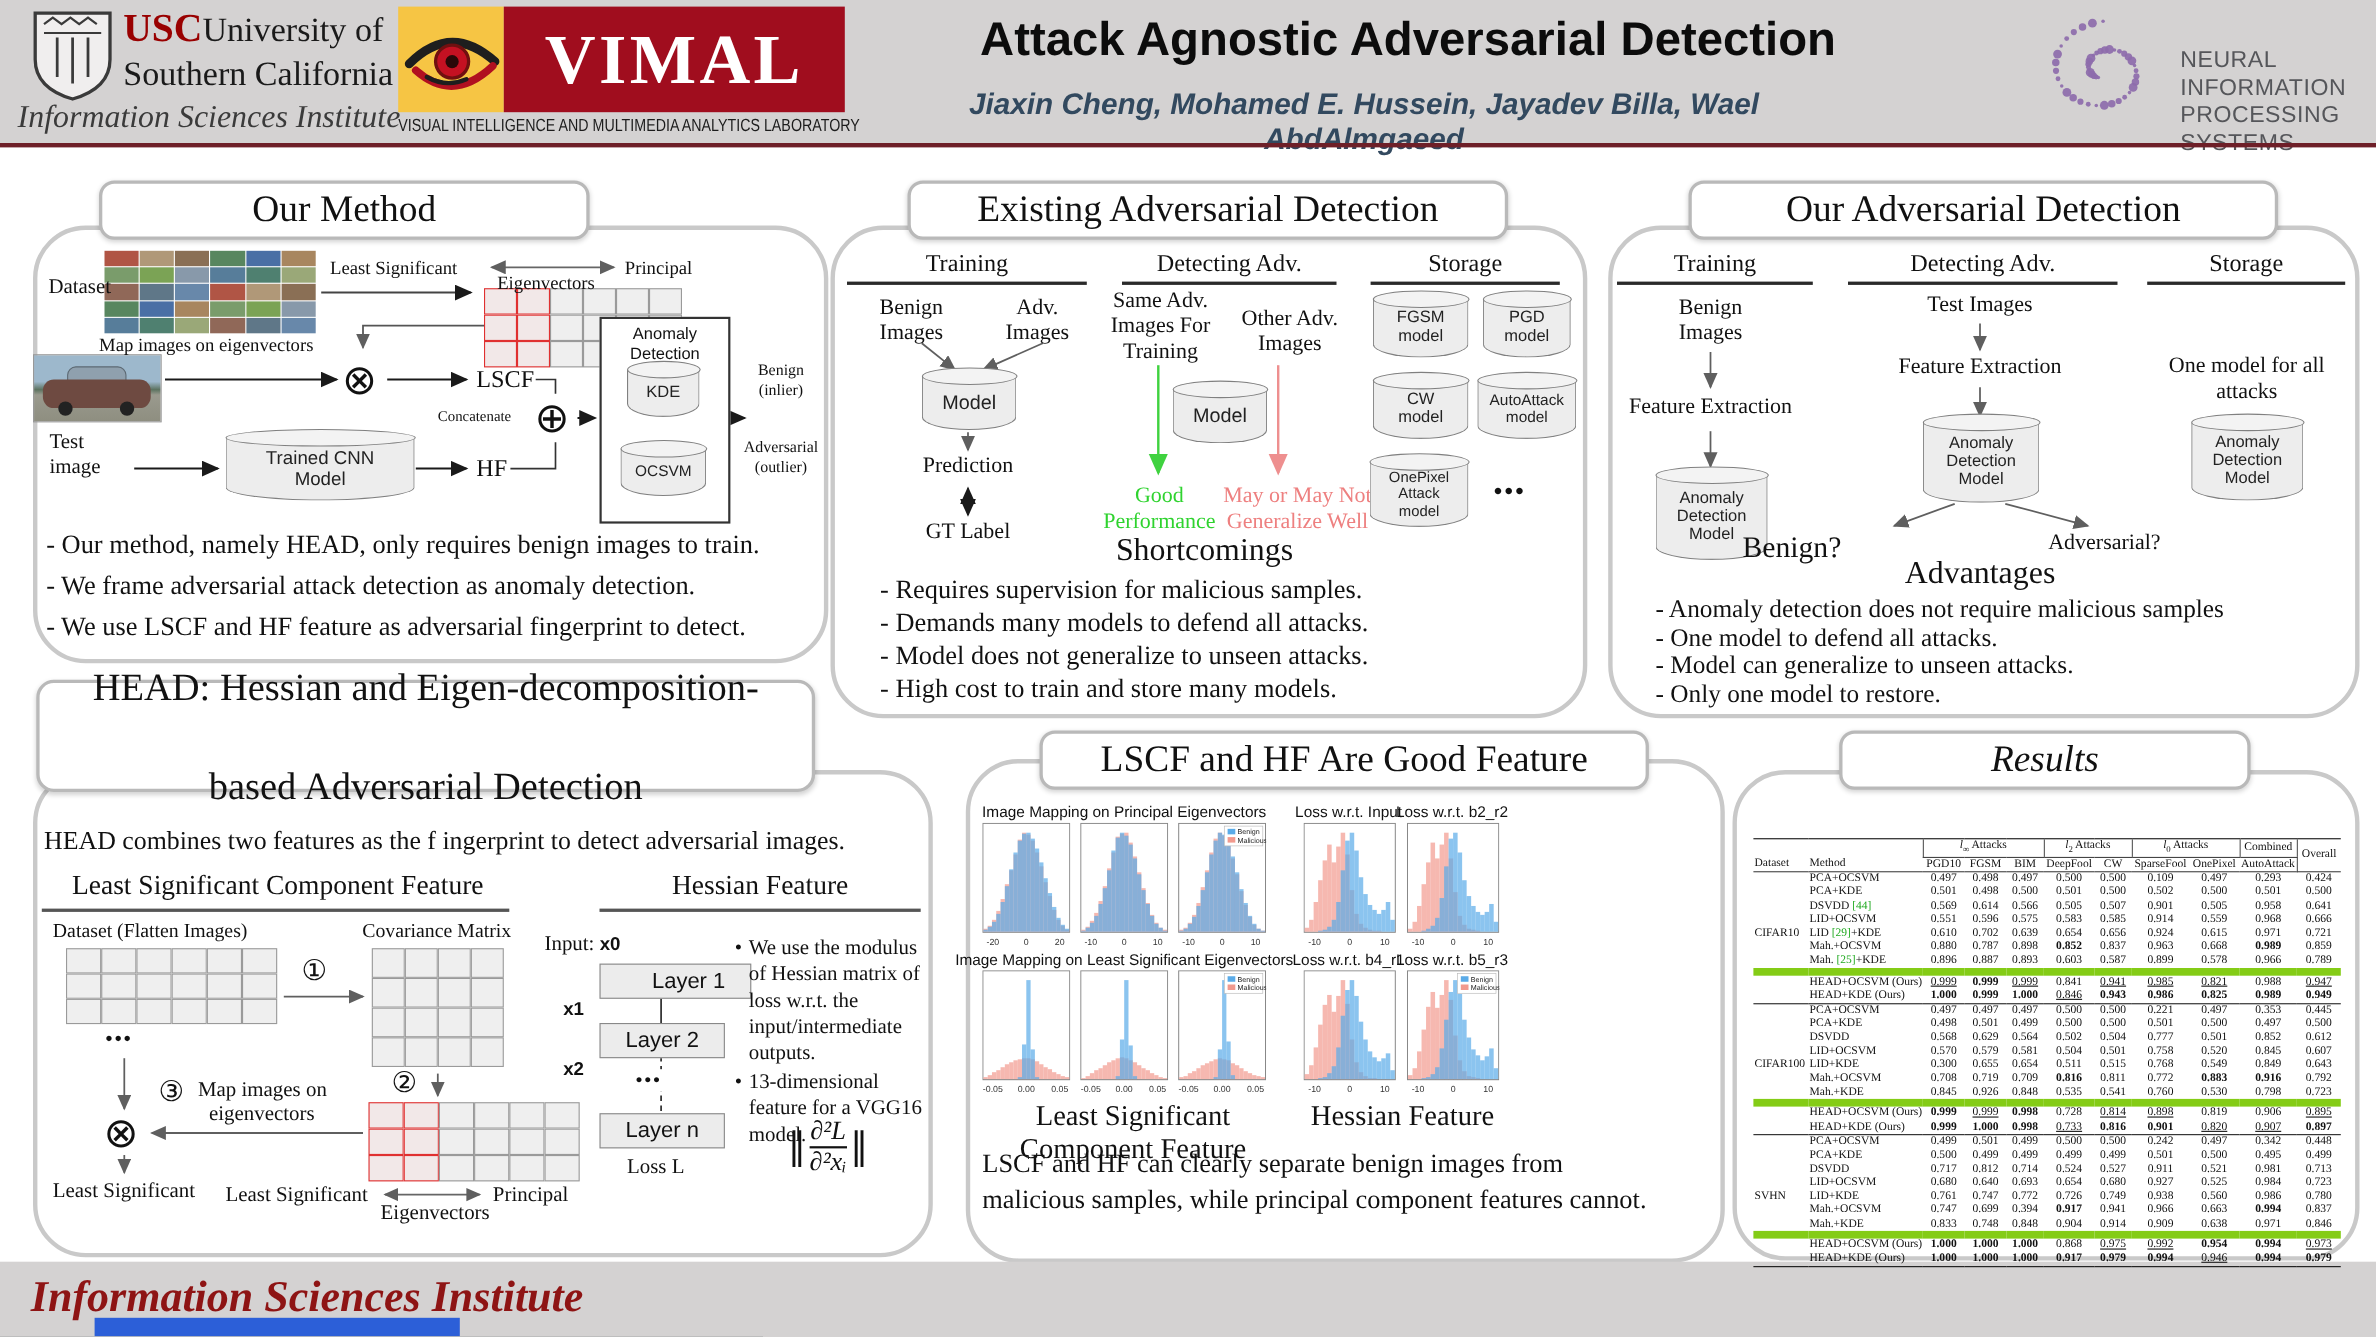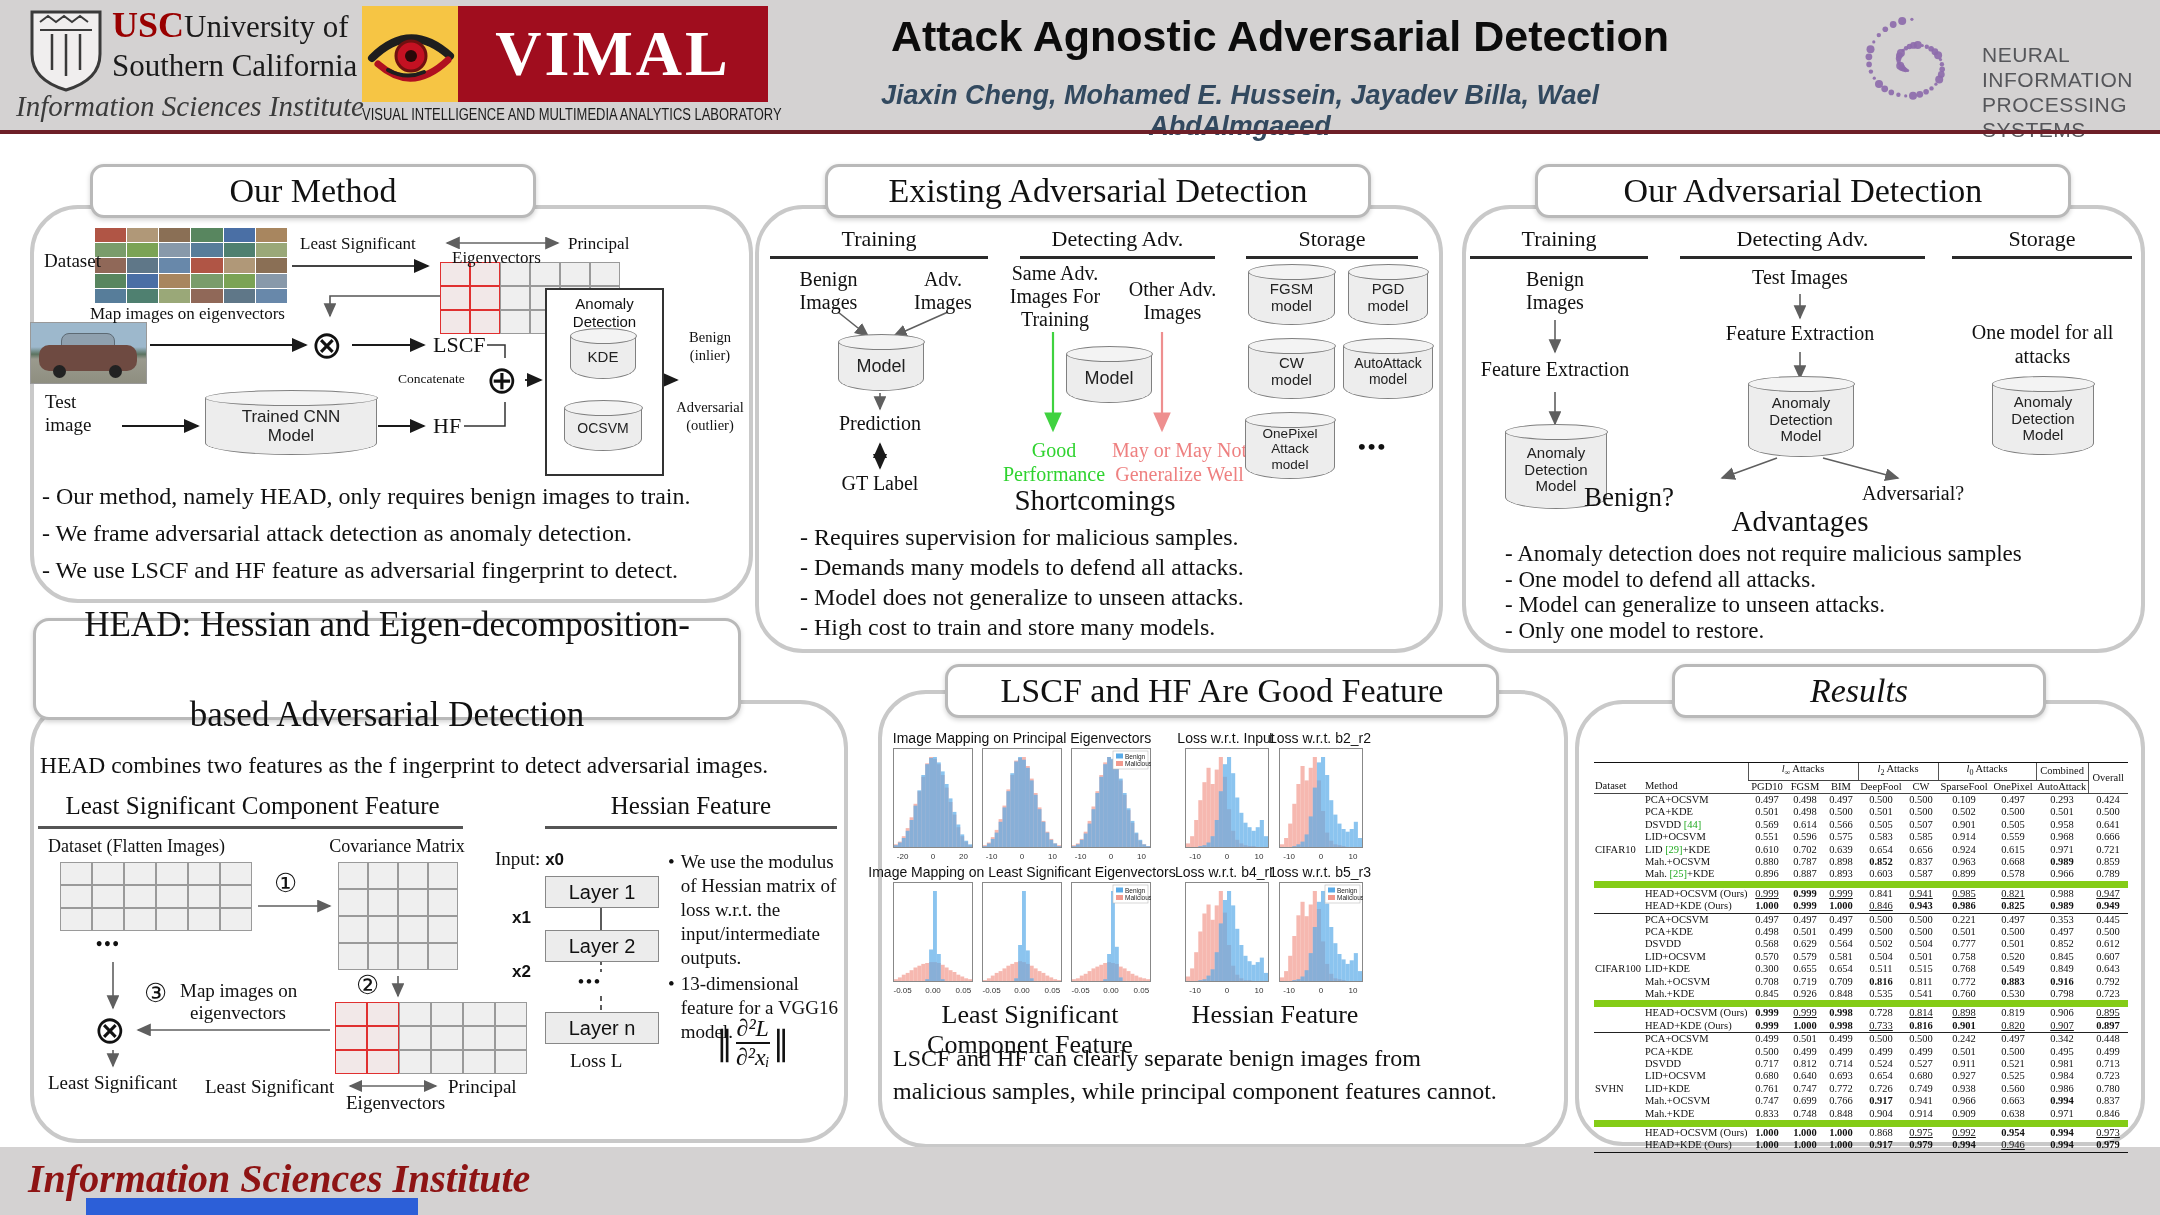--- a/index.html
+++ b/index.html
@@ -538,21 +538,21 @@
       <div class="gc"></div>
     </div>
   <div class="op" style="left:94px;top:1011px;font-size:38px;">⊗</div>
   <div class="lbl ser" style="left:48px;top:1072px;font-size:19px;">Least Significant</div>
   <div class="lbl ser" style="left:205px;top:1076px;font-size:19px;">Least Significant</div>
   <div class="lbl ser" style="left:346px;top:1092px;font-size:19px;">Eigenvectors</div>
   <div class="lbl ser" style="left:448px;top:1076px;font-size:19px;">Principal</div>
   <div class="lbl ser" style="left:495px;top:848px;font-size:19px;">
     <span>Input:</span> <span class="b san" style="font-size:17px;">x0</span>
   </div>
-  <div class="lyr" style="left:545px;top:876px;width:112px;height:30px;">
+  <div class="lyr" style="left:545px;top:876px;width:112px;height:30px;padding-left:24px;">
       <span>Layer 1</span>
     </div>
   <div class="lbl san b" style="left:512px;top:908px;font-size:17px;">x1</div>
   <div class="lyr" style="left:545px;top:930px;width:112px;height:30px;">
       <span>Layer 2</span>
     </div>
   <div class="lbl san b" style="left:512px;top:962px;font-size:17px;">x2</div>
   <div class="lbl ser b" style="left:578px;top:972px;font-size:17px;letter-spacing:2px;background:#fff;z-index:5;">•••</div>
   <div class="lyr" style="left:545px;top:1012px;width:112px;height:30px;">
       <span>Layer n</span>
@@ -1403,21 +1403,21 @@
           <td class="num">0.938</td>
           <td class="num">0.560</td>
           <td class="num">0.986</td>
           <td class="num">0.780</td>
         </tr>
         <tr class="">
           <td class="dcell"></td>
           <td class="mcell">Mah.+OCSVM</td>
           <td class="num">0.747</td>
           <td class="num">0.699</td>
-          <td class="num">0.766</td>
+          <td class="num">0.394</td>
           <td class="num bd">0.917</td>
           <td class="num">0.941</td>
           <td class="num">0.966</td>
           <td class="num">0.663</td>
           <td class="num bd">0.994</td>
           <td class="num">0.837</td>
         </tr>
         <tr class="">
           <td class="dcell"></td>
           <td class="mcell">Mah.+KDE</td>

